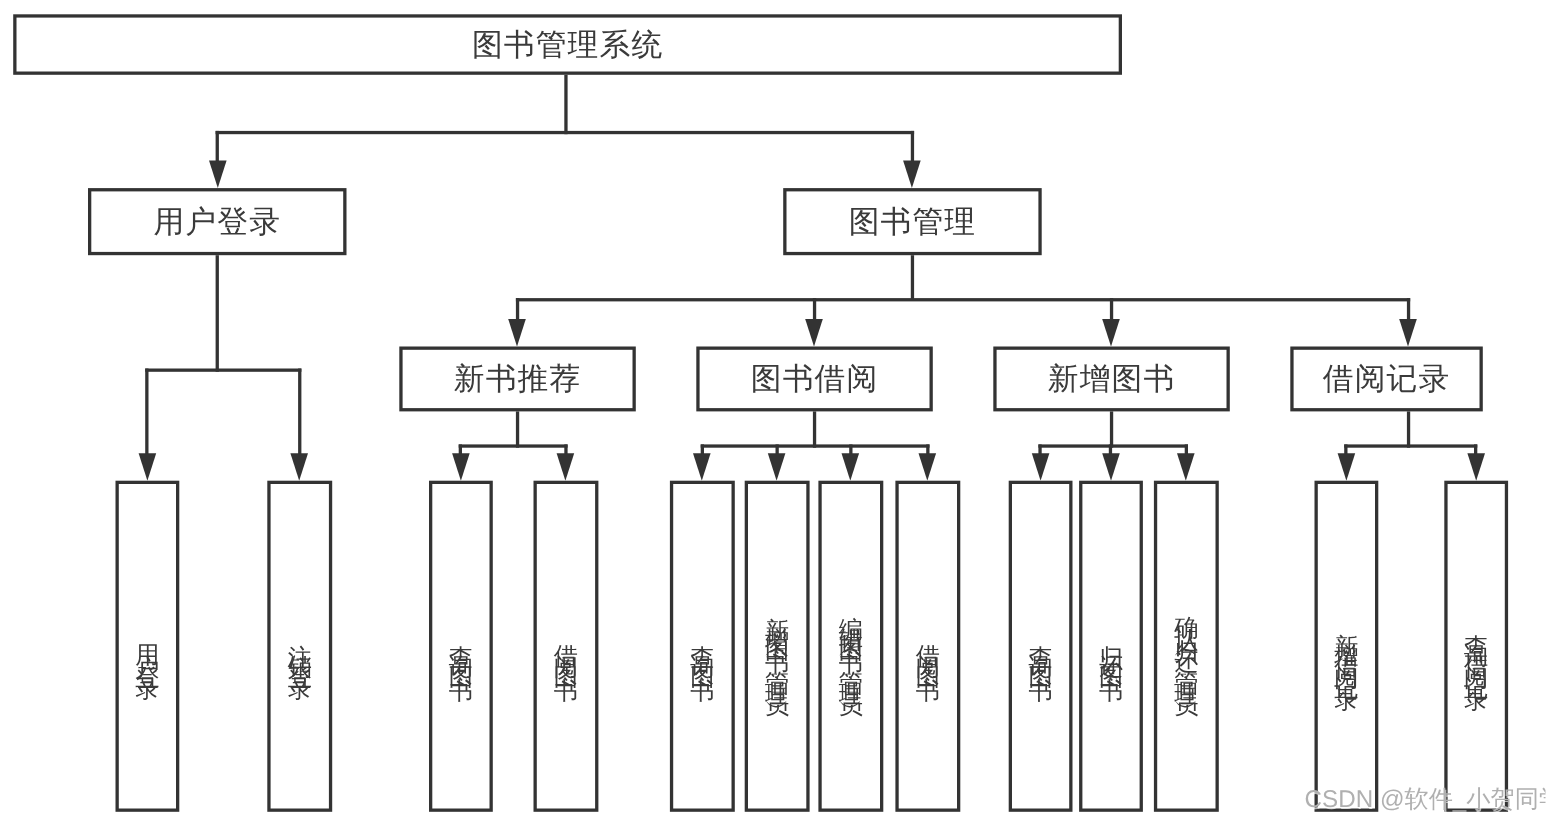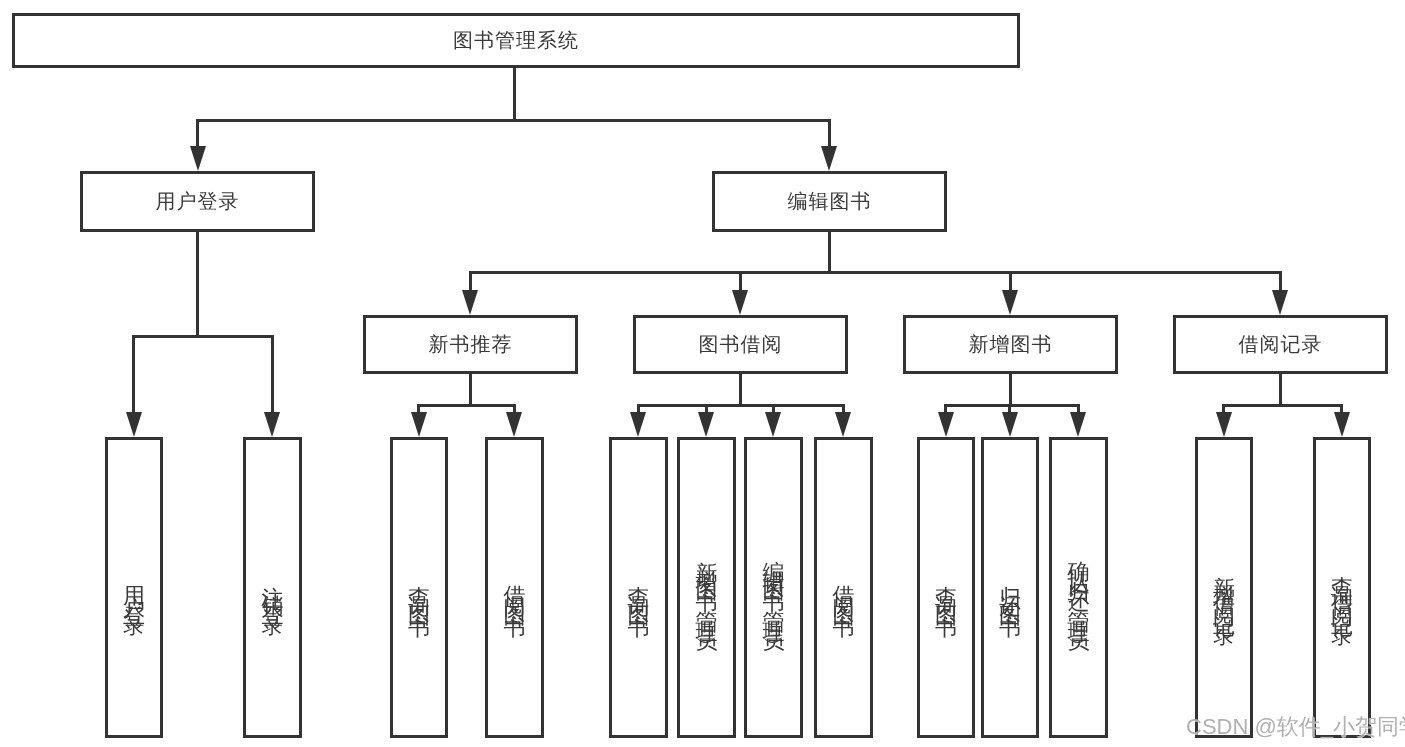--- a/index.html
+++ b/index.html
@@ -17,21 +17,21 @@
   .box {
     position: absolute;
     box-sizing: border-box;
     border: 3px solid var(--line, #333333);
     background: #ffffff;
     display: flex;
     align-items: center;
     justify-content: center;
   }
   .hl {
-    font-size: 20px;
+    font-size: 28px;
     color: var(--text, #3a3a3a);
     letter-spacing: 1px;
     white-space: nowrap;
   }
   .vl {
     writing-mode: vertical-rl;
     text-orientation: mixed;
     font-size: 22px;
     letter-spacing: 10px;
     color: var(--text, #3a3a3a);
@@ -72,21 +72,21 @@
   <div class="ln" style="left:196px;top:119px;width:635px;height:3px"></div>
   <div class="ln" style="left:196px;top:119px;width:3px;height:32px"></div>
   <div class="ln" style="left:828px;top:119px;width:3px;height:32px"></div>
   <div class="ar" style="left:190px;top:146px"></div>
   <div class="ar" style="left:821px;top:146px"></div>
 
   <div class="box" style="left:80px;top:171px;width:235px;height:61px">
     <span class="hl">用户登录</span>
   </div>
   <div class="box" style="left:712px;top:171px;width:235px;height:61px">
-    <span class="hl">编辑图书</span>
+    <span class="hl">图书管理</span>
   </div>
 
   <div class="ln" style="left:196px;top:232px;width:3px;height:106px"></div>
   <div class="ln" style="left:132px;top:335px;width:142px;height:3px"></div>
   <div class="ln" style="left:132px;top:335px;width:3px;height:80px"></div>
   <div class="ln" style="left:271px;top:335px;width:3px;height:80px"></div>
   <div class="ar" style="left:126px;top:412px"></div>
   <div class="ar" style="left:264px;top:412px"></div>
 
   <div class="ln" style="left:828px;top:232px;width:3px;height:41px"></div>
@@ -102,21 +102,21 @@
 
   <div class="box" style="left:363px;top:315px;width:215px;height:59px">
     <span class="hl">新书推荐</span>
   </div>
   <div class="box" style="left:633px;top:315px;width:215px;height:59px">
     <span class="hl">图书借阅</span>
   </div>
   <div class="box" style="left:903px;top:315px;width:215px;height:59px">
     <span class="hl">新增图书</span>
   </div>
-  <div class="box" style="left:1173px;top:315px;width:215px;height:59px">
+  <div class="box" style="left:1173px;top:315px;width:175px;height:59px">
     <span class="hl">借阅记录</span>
   </div>
 
   <div class="ln" style="left:469px;top:374px;width:3px;height:33px"></div>
   <div class="ln" style="left:417px;top:404px;width:99px;height:3px"></div>
   <div class="ln" style="left:417px;top:404px;width:3px;height:13px"></div>
   <div class="ln" style="left:513px;top:404px;width:3px;height:13px"></div>
   <div class="ar" style="left:411px;top:412px"></div>
   <div class="ar" style="left:506px;top:412px"></div>
 

